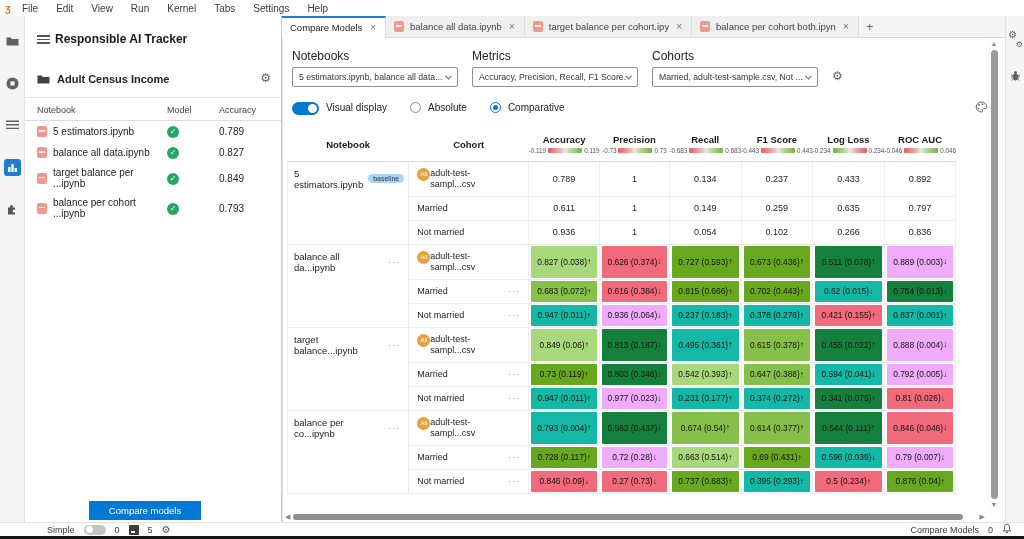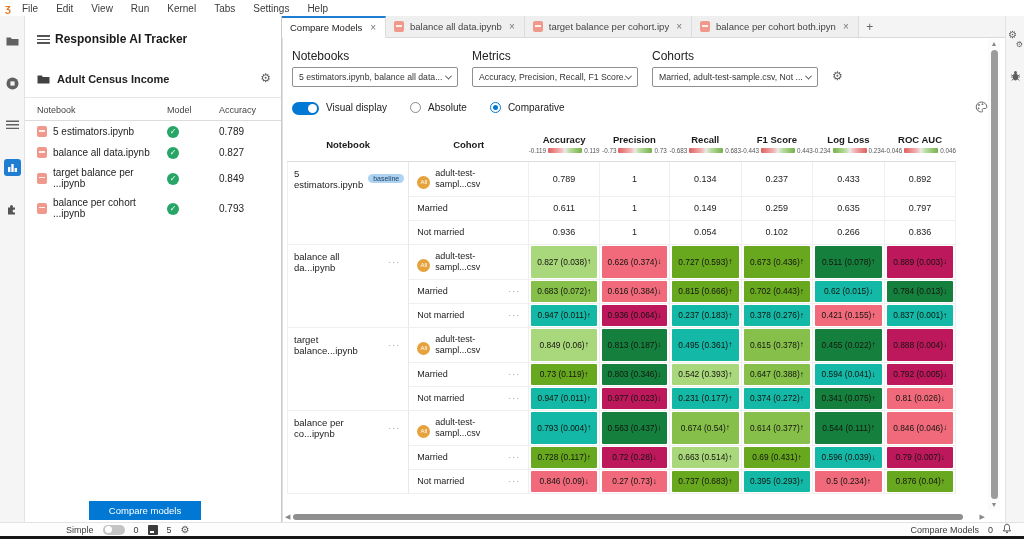--- a/index.html
+++ b/index.html
@@ -70,45 +70,45 @@
   .scalewrap .mn,.scalewrap .mx{font-size:6.3px;color:#555;font-weight:normal}
   .scale{width:34px;height:5px;border-radius:1px;background:linear-gradient(90deg,#e05f5f 0%,#f3b6b6 38%,#eaeaea 50%,#bcdfa4 62%,#77b14b 100%)}
   .scale.rev{background:linear-gradient(90deg,#77b14b 0%,#bcdfa4 38%,#eaeaea 50%,#f3b6b6 62%,#e05f5f 100%)}
   .cmp td{border:1px solid #efefef;padding:0;height:24px}
   .cmp tr.row-all td{height:35px}
   .cmp td.nb-cell{vertical-align:top;border-right:1px solid #e8e8e8;border-top:1px solid #e0e0e0}
   .nb-inner{display:flex;align-items:center;gap:5px;padding:6px 4px 0 6px;font-size:9.5px;color:#222}
   .badge-baseline{background:#aed3f2;color:#173a5e;font-size:7px;padding:1px 5px;border-radius:7px}
   .badge-all{width:13px;height:13px;border-radius:50%;background:#e6a23c;color:#fff;font-size:6px;line-height:13px;text-align:center;flex:none}
   .dots{color:#9a9a9a;font-size:9px;letter-spacing:1px;margin-left:auto;padding-right:4px;cursor:pointer}
-  .cohort-cell .co-inner{display:flex;align-items:flex-end;gap:5px;padding:0 4px 0 8px;font-size:9px;color:#222}
+  .cohort-cell .co-inner{display:flex;align-items:flex-start;padding:0 4px 0 8px;font-size:9px;color:#222}
   .co-name{max-width:72px;line-height:1.2}
   td.val-cell{text-align:center;color:#222;font-size:9px}
   .cellbox{margin:1px 2px;height:calc(100% - 2px);display:flex;align-items:center;justify-content:center;gap:0;font-size:8.4px;color:#14140f;border-radius:1px}
   .cellbox .arr{font-size:8px}
   .g1{background:#14b8a6}.g2{background:#a9d77b}.g3{background:#86c04b}.g4{background:#68a81f}
-  .r1{background:#be185d}.r2{background:#15803d}.r3{background:#f16a7c}
+  .r1{background:#f0abfc}.r2{background:#15803d}.r3{background:#f16a7c}
 
   
   .vscroll{position:absolute;top:1px;right:5px;bottom:14px;width:12px;background:#fbfbfb;display:flex;flex-direction:column;align-items:center}
   .vscroll .arrow{font-size:7px;color:#888;height:10px;line-height:10px}
   .vscroll .thumb{width:7px;flex:1;margin:1px 0;background:#9b9b9b;border-radius:4px}
   .hscroll{position:absolute;left:2px;right:20px;bottom:1px;height:12px;display:flex;align-items:center;gap:3px}
   .hscroll .arrow{font-size:7px;color:#888}
   .hscroll .thumb{height:6px;flex:1;background:#8f8f8f;border-radius:3px;margin-right:14px}
 
   
   .rightbar{position:absolute;top:16px;right:0;width:19px;bottom:15px;background:#f5f5f5;border-left:1px solid #e3e3e3;display:flex;flex-direction:column;align-items:center;padding-top:16px;gap:22px}
   .dgear{position:relative;width:14px;height:14px;color:#5f5f5f}
   .dgear .g1s{position:absolute;top:-3px;left:0;font-size:10px}
   .dgear .g2s{position:absolute;bottom:-3px;right:-1px;font-size:8px}
 
   
   .statusbar{position:absolute;left:0;right:0;bottom:3px;height:14px;background:#fdfdfd;border-top:1px solid #e3e3e3;display:flex;align-items:center;font-size:9px;color:#3b3b3b}
-  .sb-left{display:flex;align-items:center;gap:9px;padding-left:66px}
+  .sb-left{display:flex;align-items:center;gap:9px;padding-left:47px}
   .sb-right{margin-left:auto;display:flex;align-items:center;gap:9px;padding-right:12px}
   .mini-switch{width:22px;height:10px;border-radius:6px;background:#c4c4c4;position:relative;cursor:pointer}
   .mini-switch::after{content:'';position:absolute;top:1.5px;left:2px;width:7px;height:7px;border-radius:50%;background:#fff}
   .termicon{width:10px;height:10px;background:#3c3c3c;border-radius:1px;position:relative}
   .termicon::after{content:'';position:absolute;left:2px;bottom:2px;width:4px;height:1.3px;background:#fff}
   .kgear{font-size:10px;color:#555;line-height:10px}
   .bottomstrip{position:absolute;left:0;right:0;bottom:0;height:3px;background:#161616}
 </style>
 </head>
 <body>

